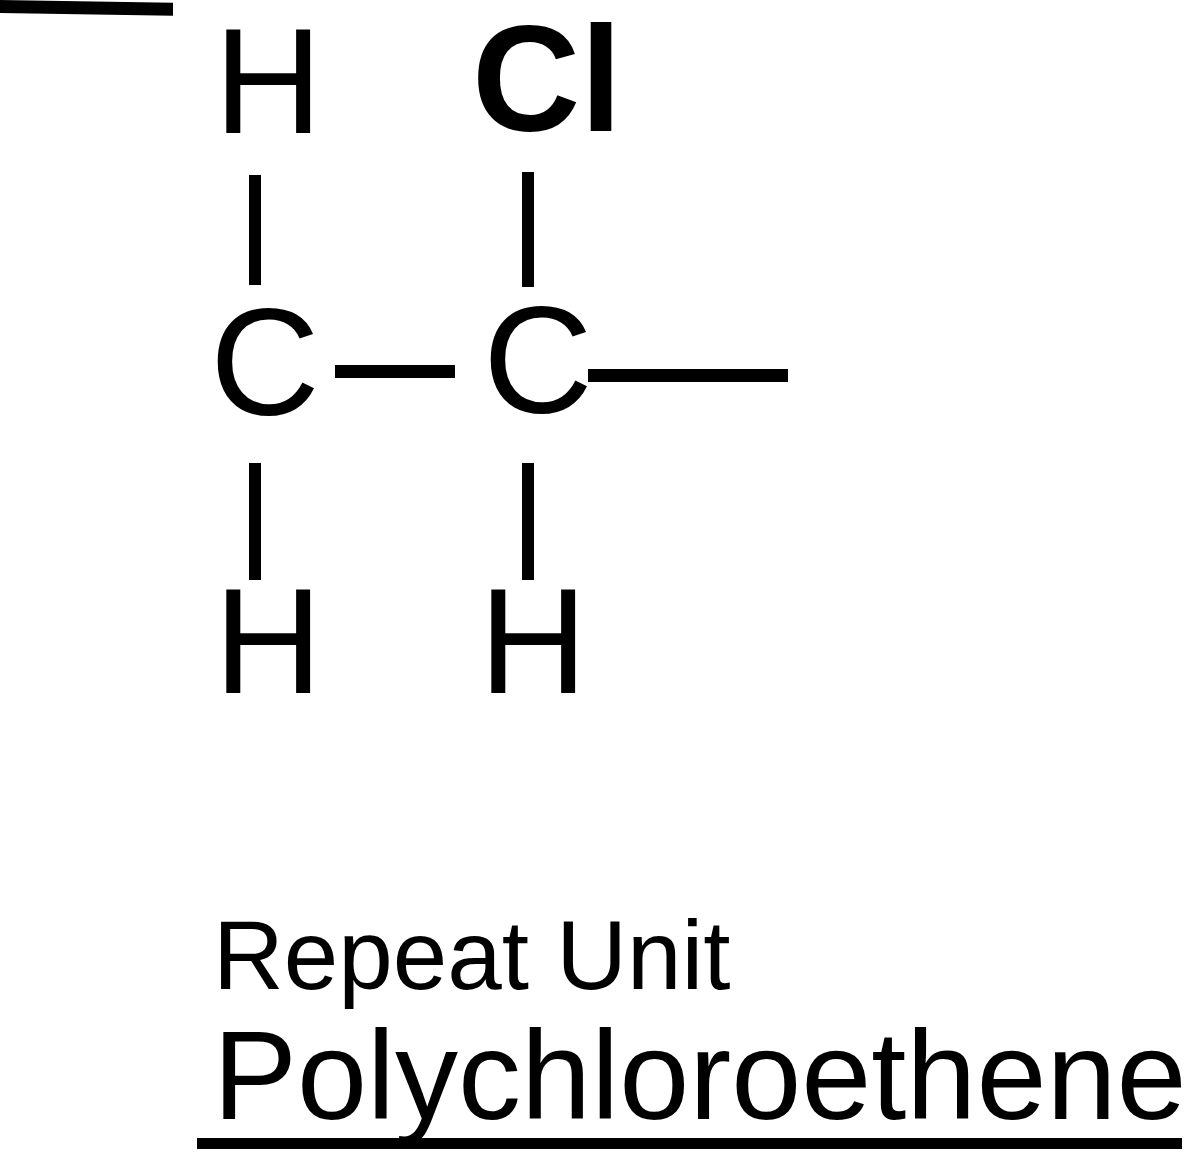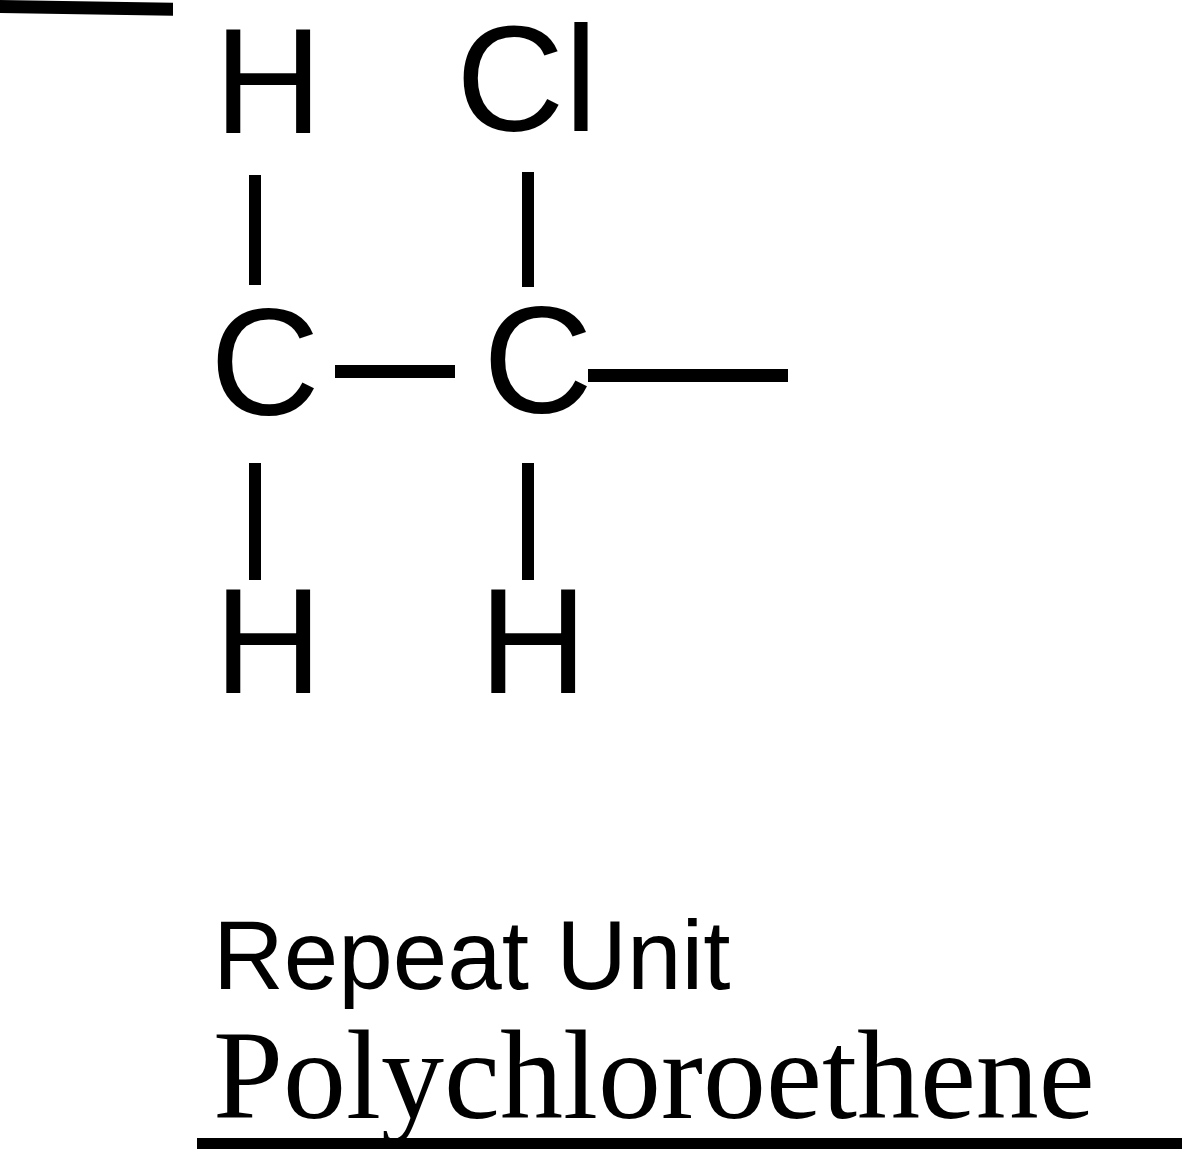--- a/index.html
+++ b/index.html
@@ -29,21 +29,21 @@
   .atom {
     position: absolute;
     font-family: "Liberation Sans", sans-serif;
     font-weight: 400;
     line-height: 1;
     color: #000000;
     white-space: pre;
     letter-spacing: 0px;
   }
   .atom-H-top-left  { left: 214px; top: 6px;   font-size: 150px; }
-  .atom-Cl-top      { left: 456px; top: 4px;   font-size: 150px; }
+  .atom-Cl-top      { left: 472px; top: 4px;   font-size: 150px; font-weight: bold; }
   .atom-C-left      { left: 210px; top: 286px; font-size: 152px; }
   .atom-C-right     { left: 483px; top: 284px; font-size: 152px; }
   .atom-H-bot-left  { left: 214px; top: 566px; font-size: 150px; }
   .atom-H-bot-right { left: 479px; top: 566px; font-size: 150px; }
 
   
   .bond {
     position: absolute;
     background: #000000;
   }
@@ -81,21 +81,20 @@
   .caption-repeat-unit {
     left: 213px;
     top: 906px;
     font-size: 98px;
     text-align: right;
   }
   .caption-polymer-name {
     left: 213px;
     top: 1013px;
     font-size: 126px;
-    font-family: Liberation Serif, serif;
   }
   .name-underline {
     position: absolute;
     left: 197px;
     top: 1138px;
     width: 985px;
     height: 11px;
     background: #000000;
   }
 </style>

